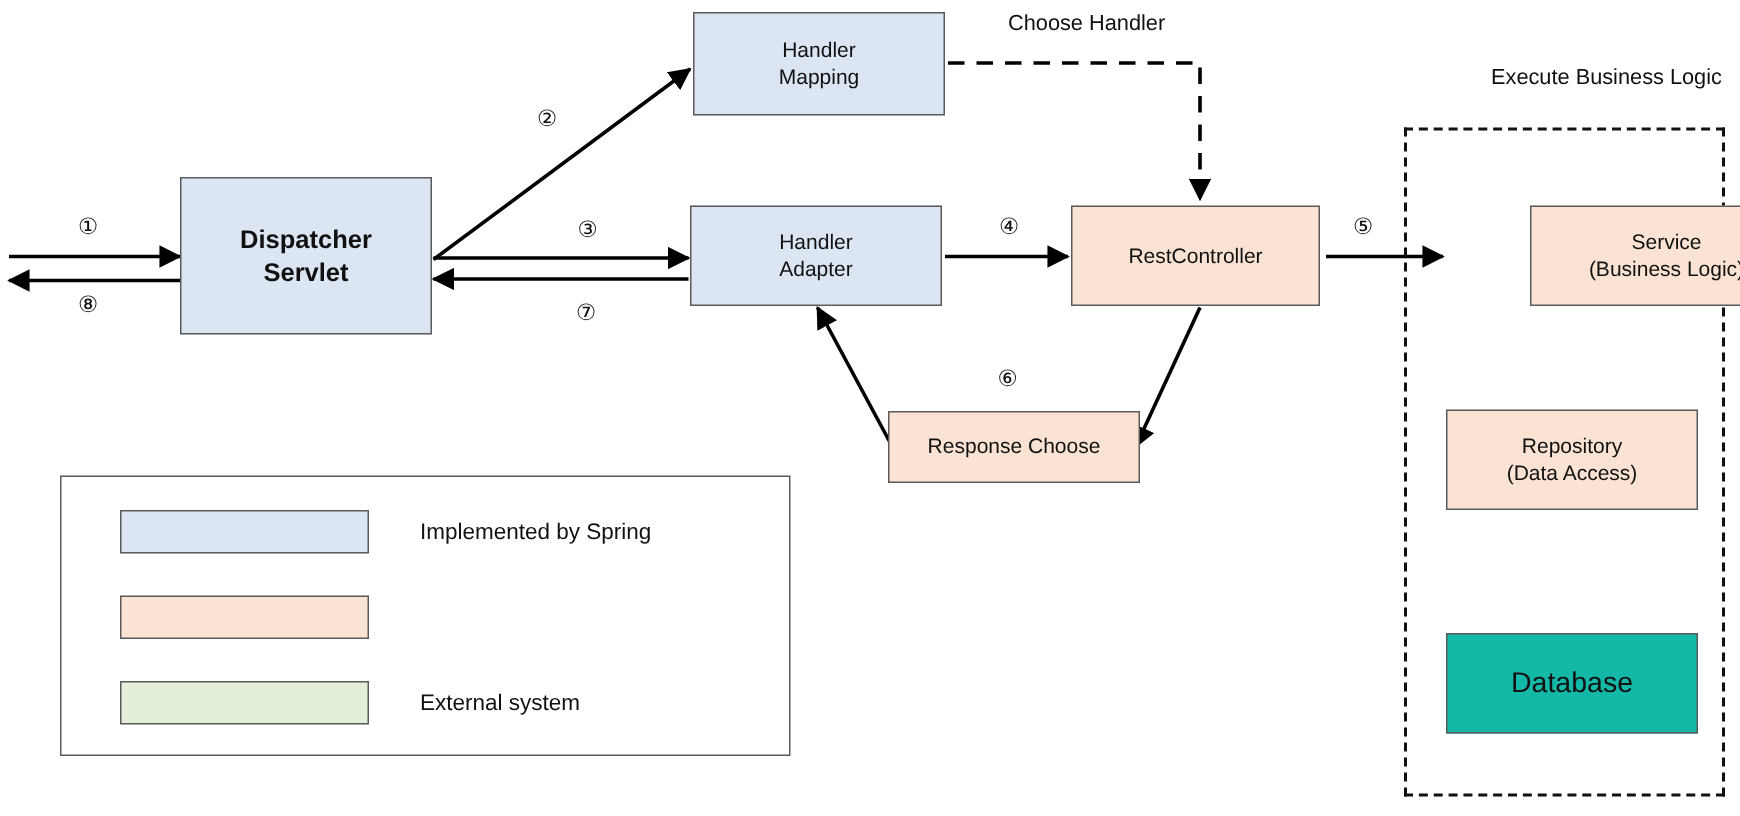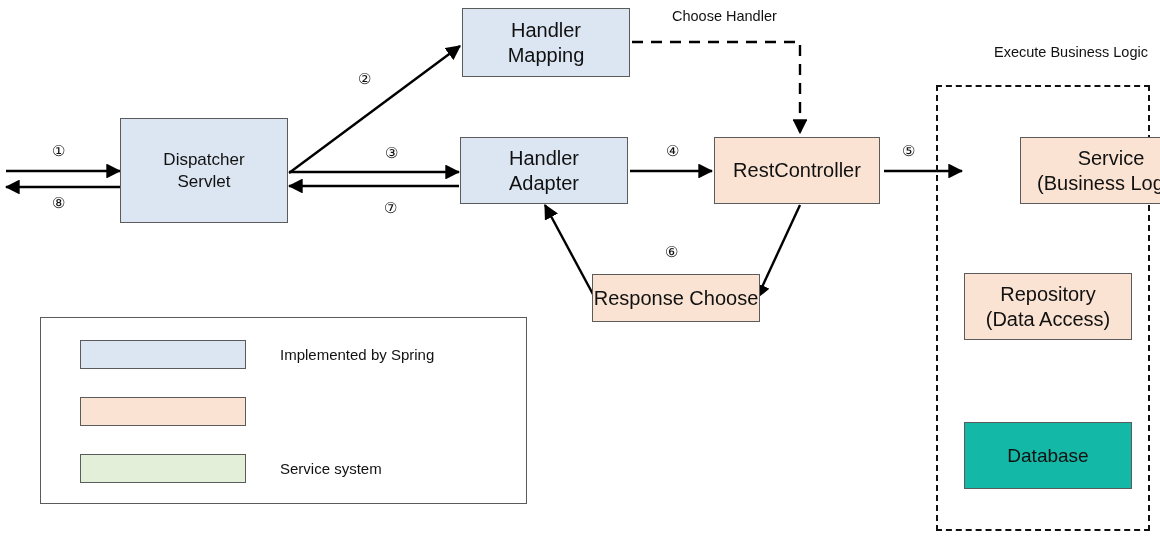--- a/index.html
+++ b/index.html
@@ -28,28 +28,28 @@
   .node {
     position: absolute;
     box-sizing: border-box;
     border: 1.4px solid #5b5b5b;
     display: flex;
     align-items: center;
     justify-content: center;
     text-align: center;
     line-height: 1.25;
     color: #111111;
-    font-size: 20px;
+    font-size: 14px;
     white-space: pre-line;
   }
   .node.spring   { background: #dce6f2; }
   .node.dev      { background: #fae3d3; }
   .node.external { background: #14b8a6; }
   .node.strong {
-    font-weight: normal;
+    font-weight: bold;
     font-size: 17px;
   }
   .node.big {
     font-size: 19px;
   }
   .group-box {
     position: absolute;
     box-sizing: border-box;
     border: 2px dashed #111111;
     background: transparent;
@@ -171,17 +171,17 @@
       <span class="legend-swatch spring"></span>
       <span class="legend-text">Implemented by Spring</span>
     </div>
 
     <div class="legend-row" style="left:39px; top:79px;">
       <span class="legend-swatch dev"></span>
     </div>
 
     <div class="legend-row" style="left:39px; top:136px;">
       <span class="legend-swatch external"></span>
-      <span class="legend-text">Service system</span>
+      <span class="legend-text">External system</span>
     </div>
   </div>
 
 </div>
 
 </body></html>

